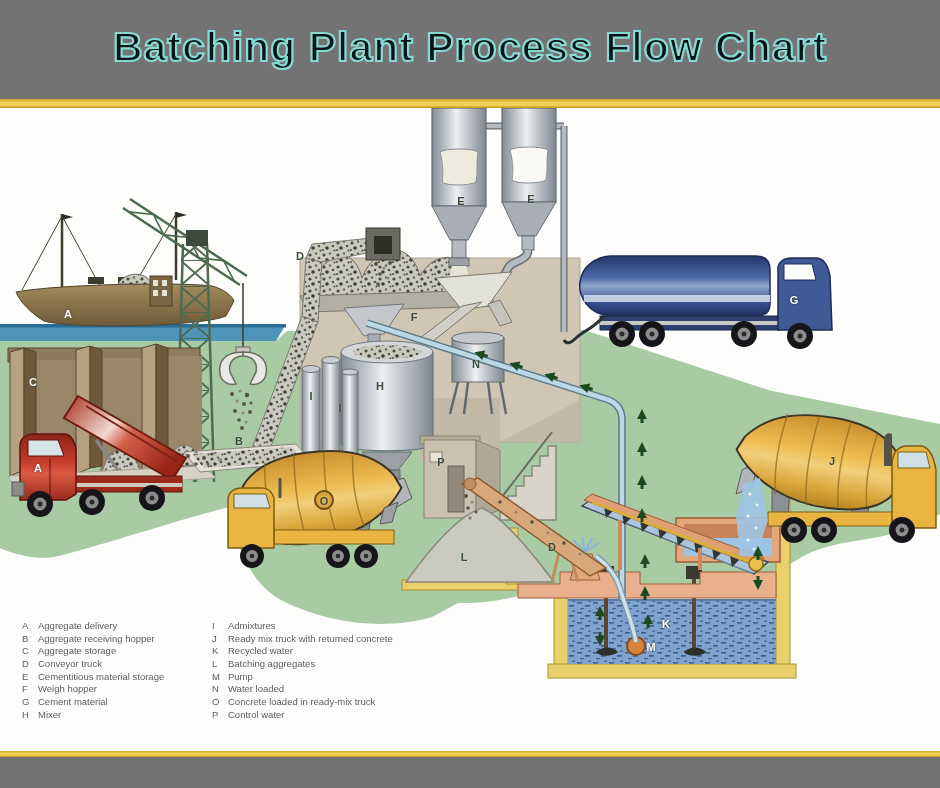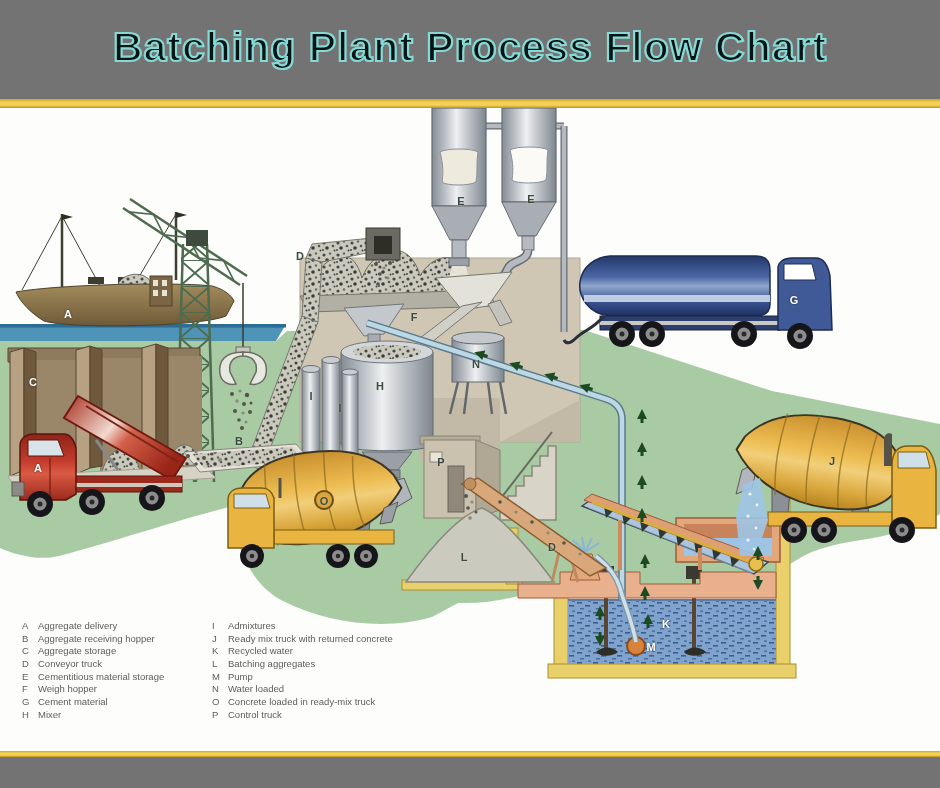--- a/index.html
+++ b/index.html
@@ -513,17 +513,17 @@
         <div class="leg-row"><span class="leg-letter">H</span><span>Mixer</span></div>
       </div>
   <div class="leg-col" id="leg2">
         <div class="leg-row"><span class="leg-letter">I</span><span>Admixtures</span></div>
         <div class="leg-row"><span class="leg-letter">J</span><span>Ready mix truck with returned concrete</span></div>
         <div class="leg-row"><span class="leg-letter">K</span><span>Recycled water</span></div>
         <div class="leg-row"><span class="leg-letter">L</span><span>Batching aggregates</span></div>
         <div class="leg-row"><span class="leg-letter">M</span><span>Pump</span></div>
         <div class="leg-row"><span class="leg-letter">N</span><span>Water loaded</span></div>
         <div class="leg-row"><span class="leg-letter">O</span><span>Concrete loaded in ready-mix truck</span></div>
-        <div class="leg-row"><span class="leg-letter">P</span><span>Control truck</span></div>
+        <div class="leg-row"><span class="leg-letter">P</span><span>Control water</span></div>
       </div>
 </div>
 
 </div>
 
 </body></html>

